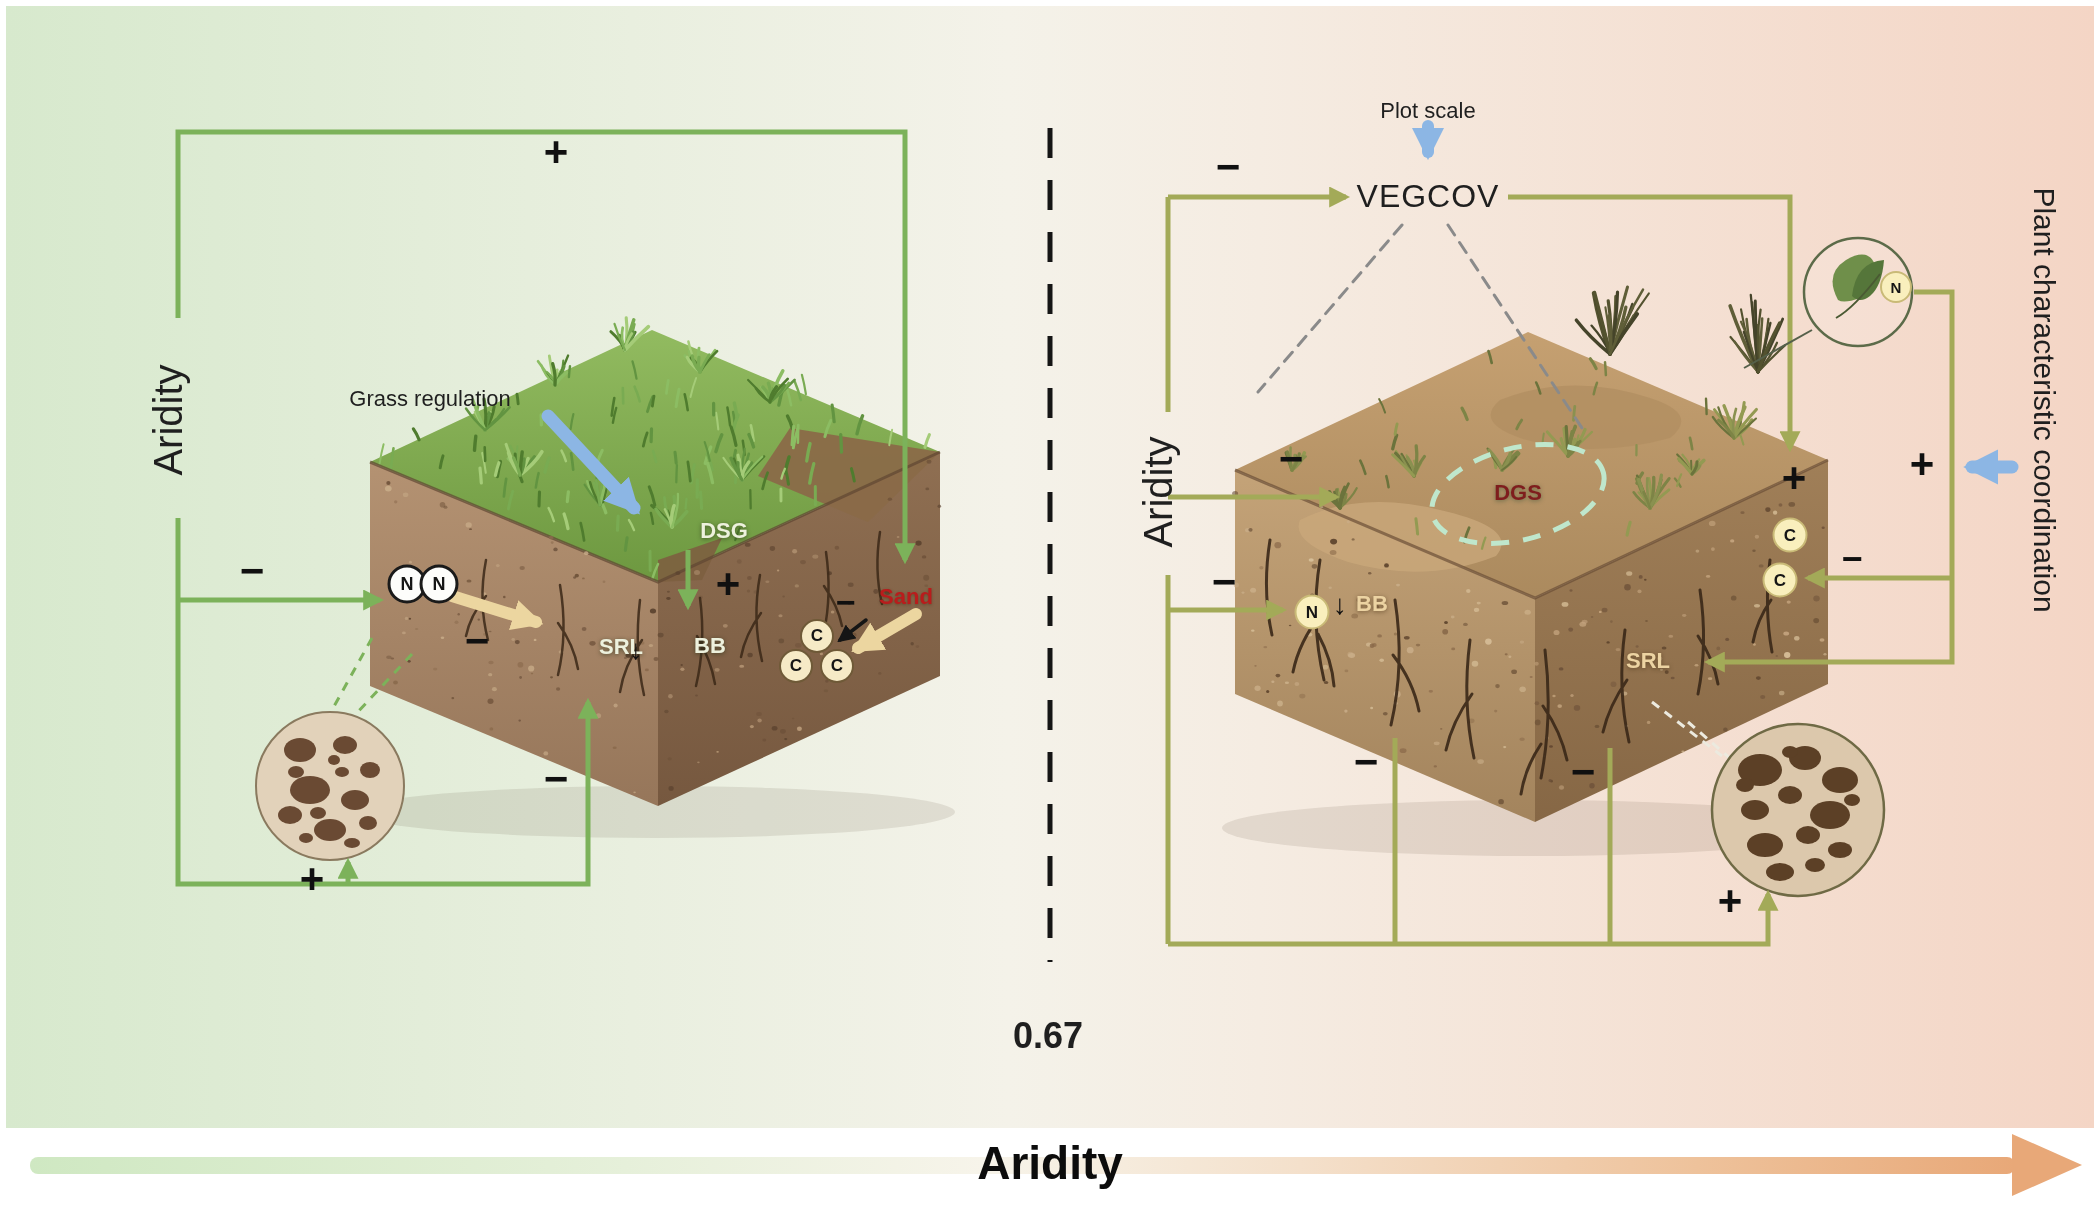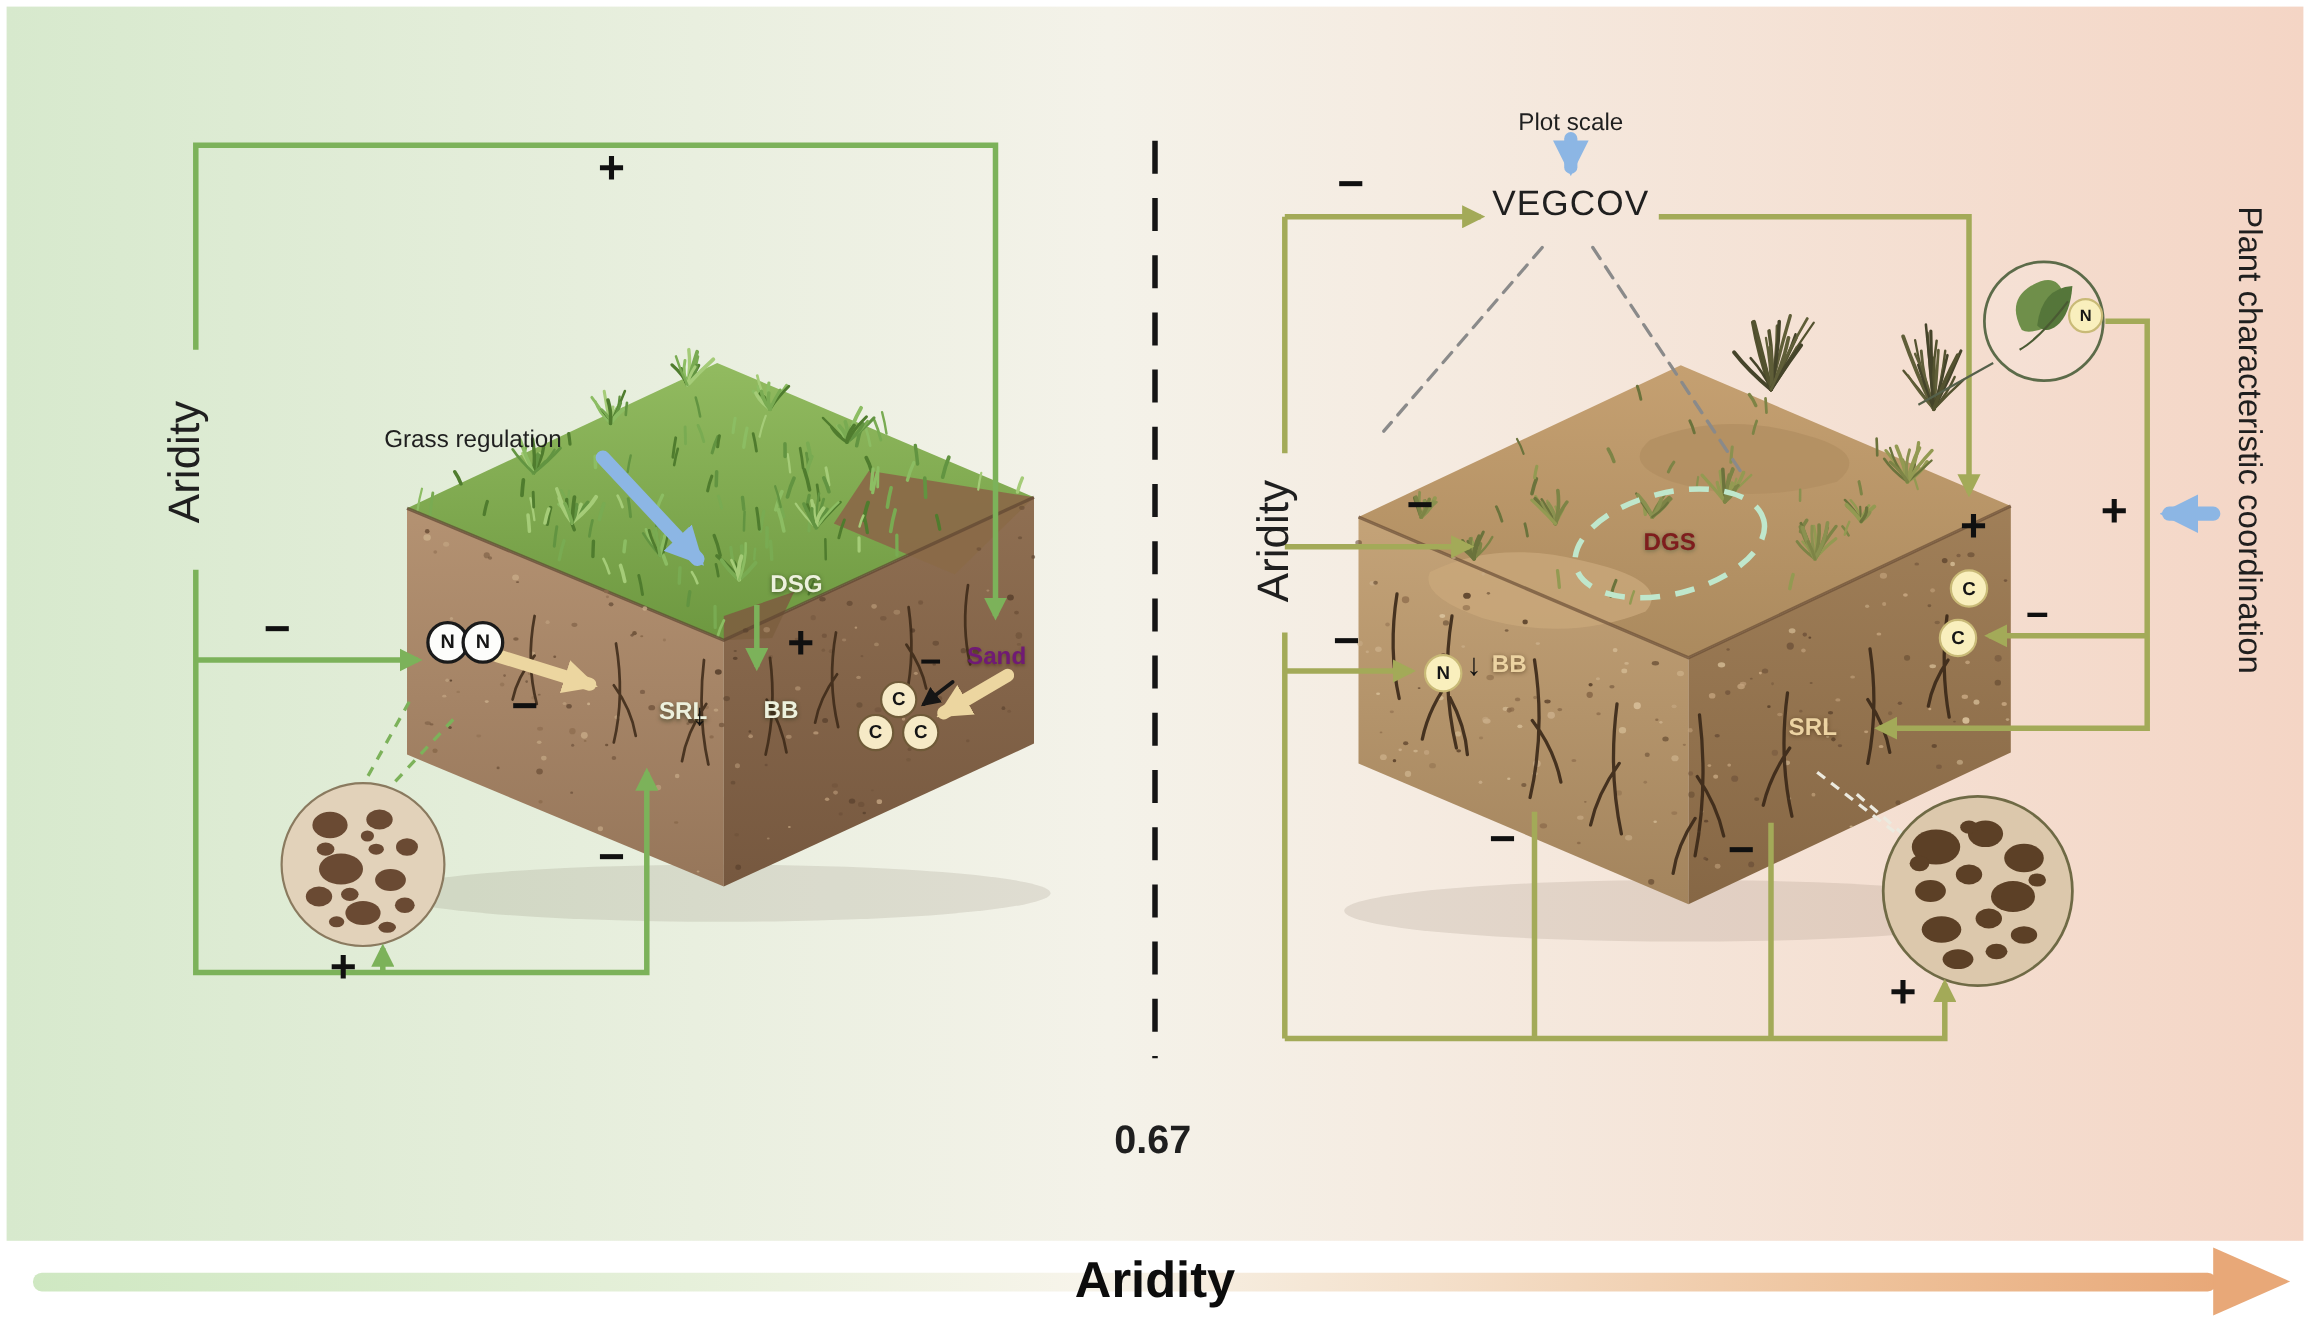--- a/index.html
+++ b/index.html
@@ -9,21 +9,21 @@
          background:linear-gradient(90deg,#d7e9cd 0%,#e9efdf 30%,#f4f2e9 48%,#f5ece2 60%,#f4d5c5 100%);}
   svg.fx{position:absolute;left:0;top:0;}
   .lbl{position:absolute;transform:translate(-50%,-50%);white-space:nowrap;
        font-size:22px;color:#1f1f1f;line-height:1;}
   .vlabel{transform:translate(-50%,-50%) rotate(-90deg);font-size:40px;font-weight:500;}
   .vlabel-cw{transform:translate(-50%,-50%) rotate(90deg);font-size:30px;}
   .sign{font-size:42px;font-weight:700;color:#101010;}
   .paleL{font-weight:700;color:#edf1dd;text-shadow:0 1px 4px rgba(40,50,25,.65);padding-left:48px;}
   .paleT{font-weight:700;color:#ecd3a2;text-shadow:0 1px 4px rgba(60,40,15,.55);}
   .mint{font-weight:700;color:#7f1d1d;text-shadow:0 1px 4px rgba(30,70,45,.5);}
-  .sand{font-weight:700;color:#701a75;text-shadow:0 1px 3px rgba(60,40,10,.45);}
+  .sand{font-weight:700;color:#b91c1c;text-shadow:0 1px 3px rgba(60,40,10,.45);}
   .blk{font-weight:700;color:#101010;}
   .vegcov{font-size:32px;letter-spacing:1px;}
   .divval{font-size:36px;}
   .axis{font-size:46px;font-weight:700;color:#0c0c0c;}
   .badge{position:absolute;transform:translate(-50%,-50%);border-radius:50%;
          display:flex;align-items:center;justify-content:center;font-weight:700;color:#151515;}
   .b-white{width:33px;height:33px;background:#fdfdfb;border:3px solid #1a1a1a;font-size:18px;}
   .b-cr{width:30px;height:30px;background:#f6eac6;border:2px solid #6f5a38;font-size:17px;}
   .b-yel{width:31px;height:31px;background:#f9efbd;border:2px solid #c9ba77;font-size:17px;}
 </style>
@@ -928,21 +928,21 @@
   <div class="lbl sign" style="left:846px;top:602px;font-size:34px;">−</div>
   <div class="lbl sign" style="left:556px;top:779px;">−</div>
   <div class="lbl sign" style="left:312px;top:879px;">+</div>
   <div class="badge b-white" style="left:407px;top:584px;">N</div>
   <div class="badge b-white" style="left:439px;top:584px;">N</div>
   <div class="badge b-cr" style="left:817px;top:636px;">C</div>
   <div class="badge b-cr" style="left:796px;top:666px;">C</div>
   <div class="badge b-cr" style="left:837px;top:666px;">C</div>
 
   <div class="lbl" style="left:1428px;top:111px;">Plot scale</div>
-  <div class="lbl vegcov" style="left:1428px;top:184px;">VEGCOV</div>
+  <div class="lbl vegcov" style="left:1428px;top:196px;">VEGCOV</div>
   <div class="lbl vlabel" style="left:1158px;top:492px;">Aridity</div>
   <div class="lbl mint" style="left:1518px;top:493px;">DGS</div>
   <div class="lbl blk" style="left:1340px;top:605px;font-size:28px;">↓</div>
   <div class="lbl paleT" style="left:1372px;top:604px;">BB</div>
   <div class="lbl paleT" style="left:1648px;top:661px;">SRL</div>
   <div class="lbl vlabel-cw" style="left:2044px;top:400px;">Plant characteristic coordination</div>
   <div class="lbl sign" style="left:1228px;top:167px;">−</div>
   <div class="lbl sign" style="left:1291px;top:459px;">−</div>
   <div class="lbl sign" style="left:1224px;top:582px;">−</div>
   <div class="lbl sign" style="left:1794px;top:478px;">+</div>

